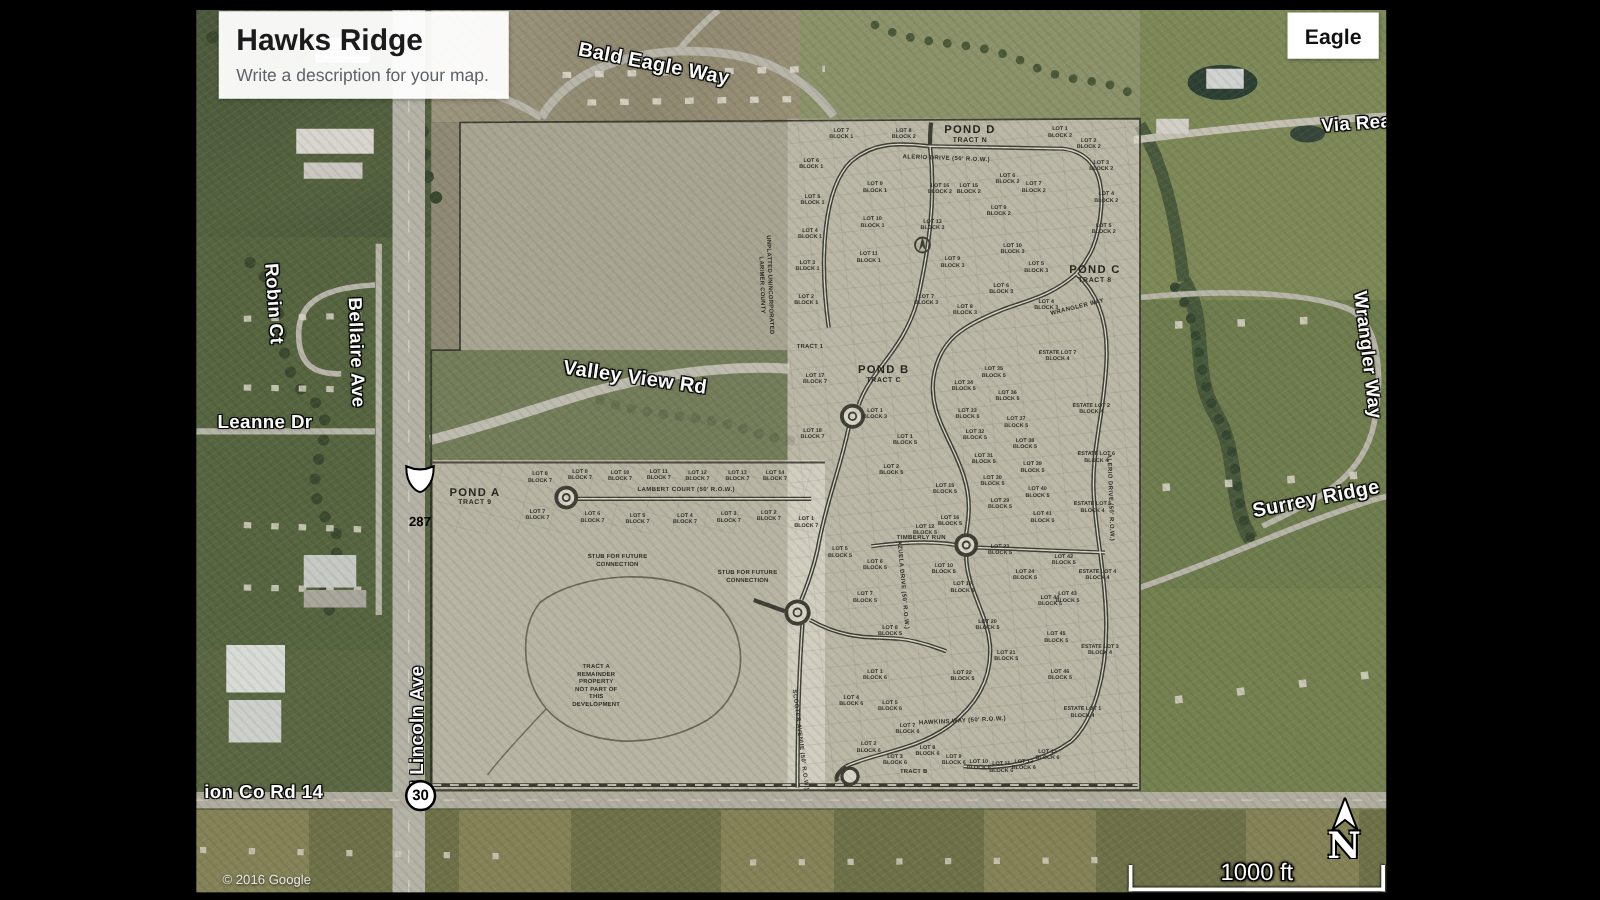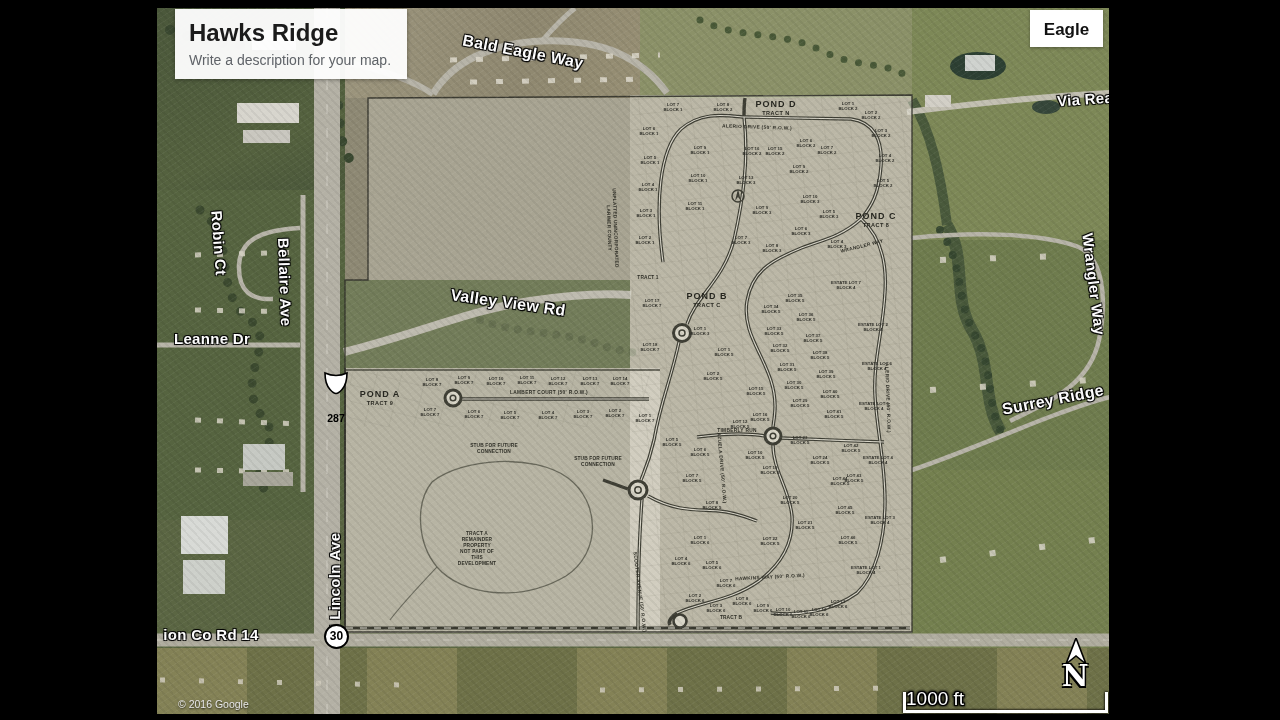--- a/index.html
+++ b/index.html
@@ -35,21 +35,21 @@
   .title-card p{margin:5px 0 0 0;font-size:14px;color:#5f6368;}
   .legend-btn{left:1030px;top:10px;width:73px;height:37px;background:#fff;border:none;
     box-shadow:0 1px 3px rgba(0,0,0,.35);font-family:"Liberation Sans",sans-serif;
     font-size:17px;font-weight:bold;color:#111;text-align:center;line-height:37px;cursor:pointer;}
   .ge-logo{left:180px;top:658px;font-size:25px;color:#fff;letter-spacing:.5px;
     text-shadow:0 1px 3px rgba(0,0,0,.55);}
   .ge-copy{left:178px;top:698px;font-size:10.5px;color:#e8e8e8;text-shadow:0 1px 2px rgba(0,0,0,.8);}
   .scalebar{left:903px;top:692px;width:205px;height:21px;
     border-left:3px solid #fff;border-right:3px solid #fff;border-bottom:3px solid #fff;
     filter:drop-shadow(0 0 1px rgba(0,0,0,.95)) drop-shadow(0 0 1px rgba(0,0,0,.6));}
-  .scalebar span{position:absolute;left:0;right:0;bottom:0;color:#fff;
+  .scalebar span{position:absolute;left:0;right:0;bottom:0;text-align:center;color:#fff;
     font-size:19px;text-shadow:-1px -1px 0 #000,1px -1px 0 #000,-1px 1px 0 #000,1px 1px 0 #000;}
   .compass-n{left:1062px;top:659px;font-family:"DejaVu Serif","Liberation Serif",serif;
     font-weight:bold;font-size:29px;color:#fff;
     text-shadow:-1.5px -1.5px 0 #000,1.5px -1.5px 0 #000,-1.5px 1.5px 0 #000,1.5px 1.5px 0 #000;}
   .shield287{left:321px;top:370px;width:30px;height:27px;}
   .shield287 .txt{position:absolute;left:0;top:5px;width:30px;text-align:center;
     font-size:10.5px;font-weight:bold;color:#000;margin-top:37px;}
   .shield60{left:324px;top:624px;width:25px;height:25px;background:#fff;border:2.5px solid #000;
     border-radius:50%;text-align:center;font-size:12px;font-weight:bold;color:#000;line-height:20px;}
   .bar{background:#000;}

